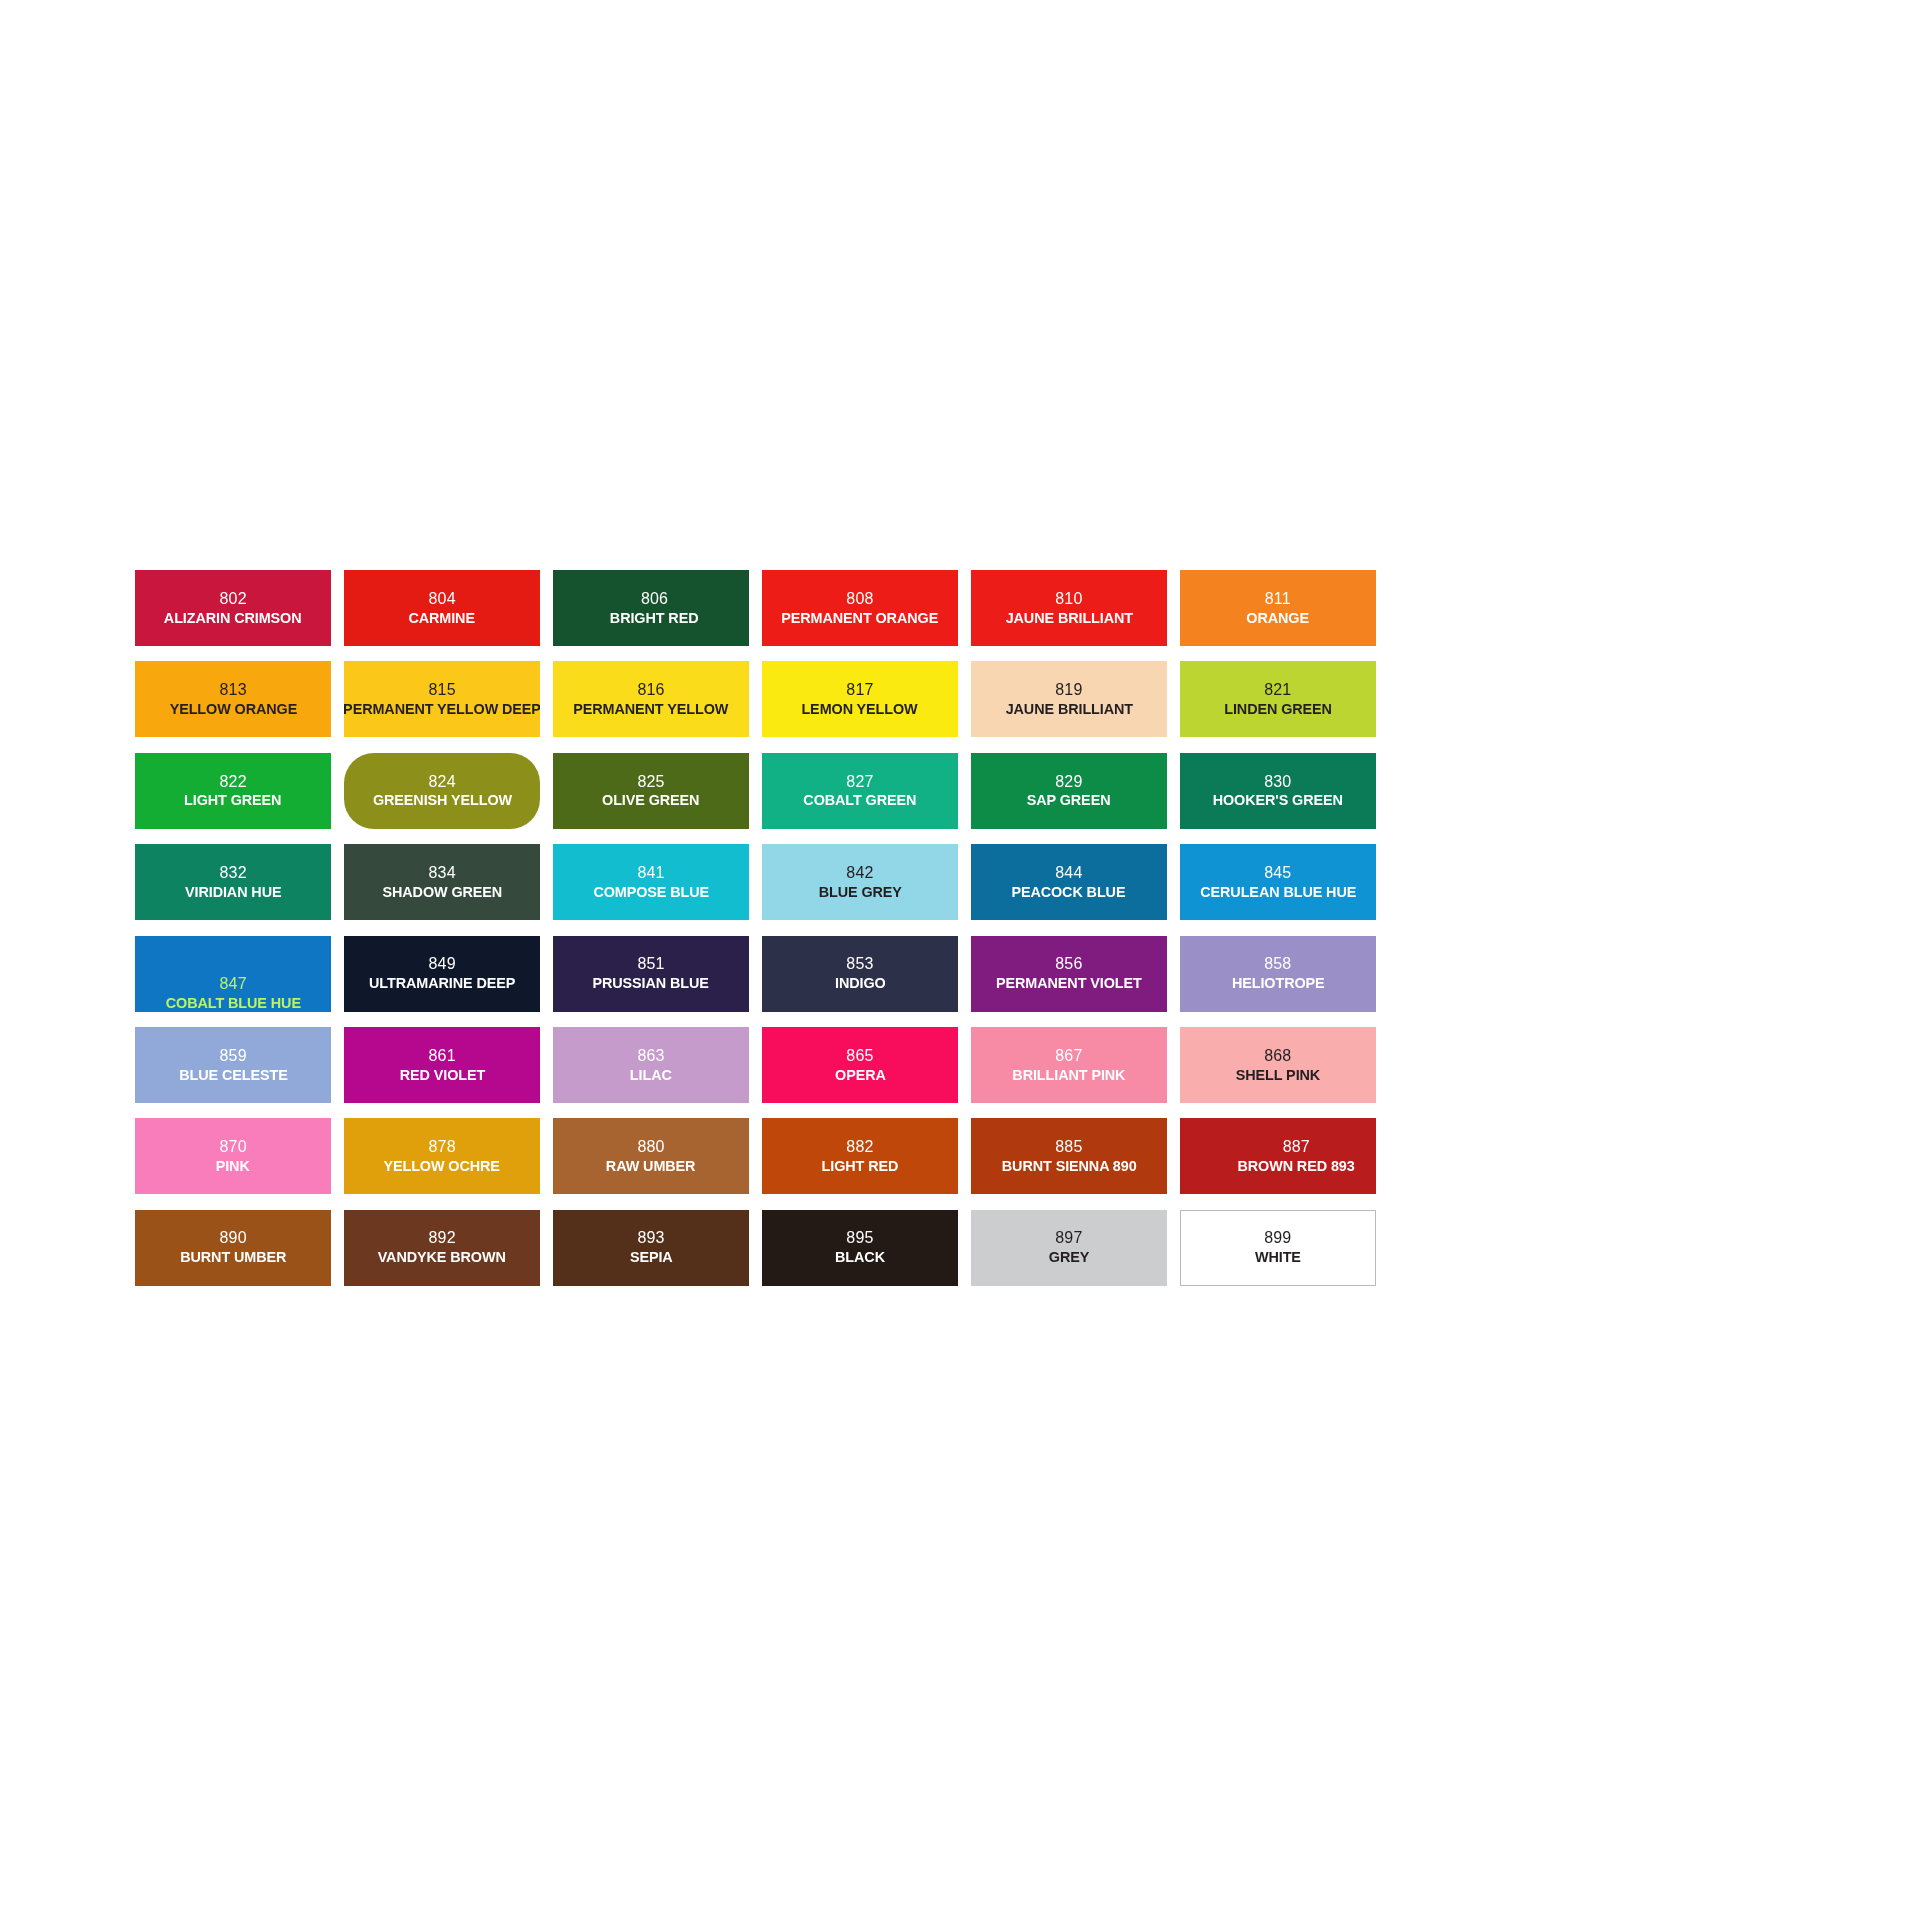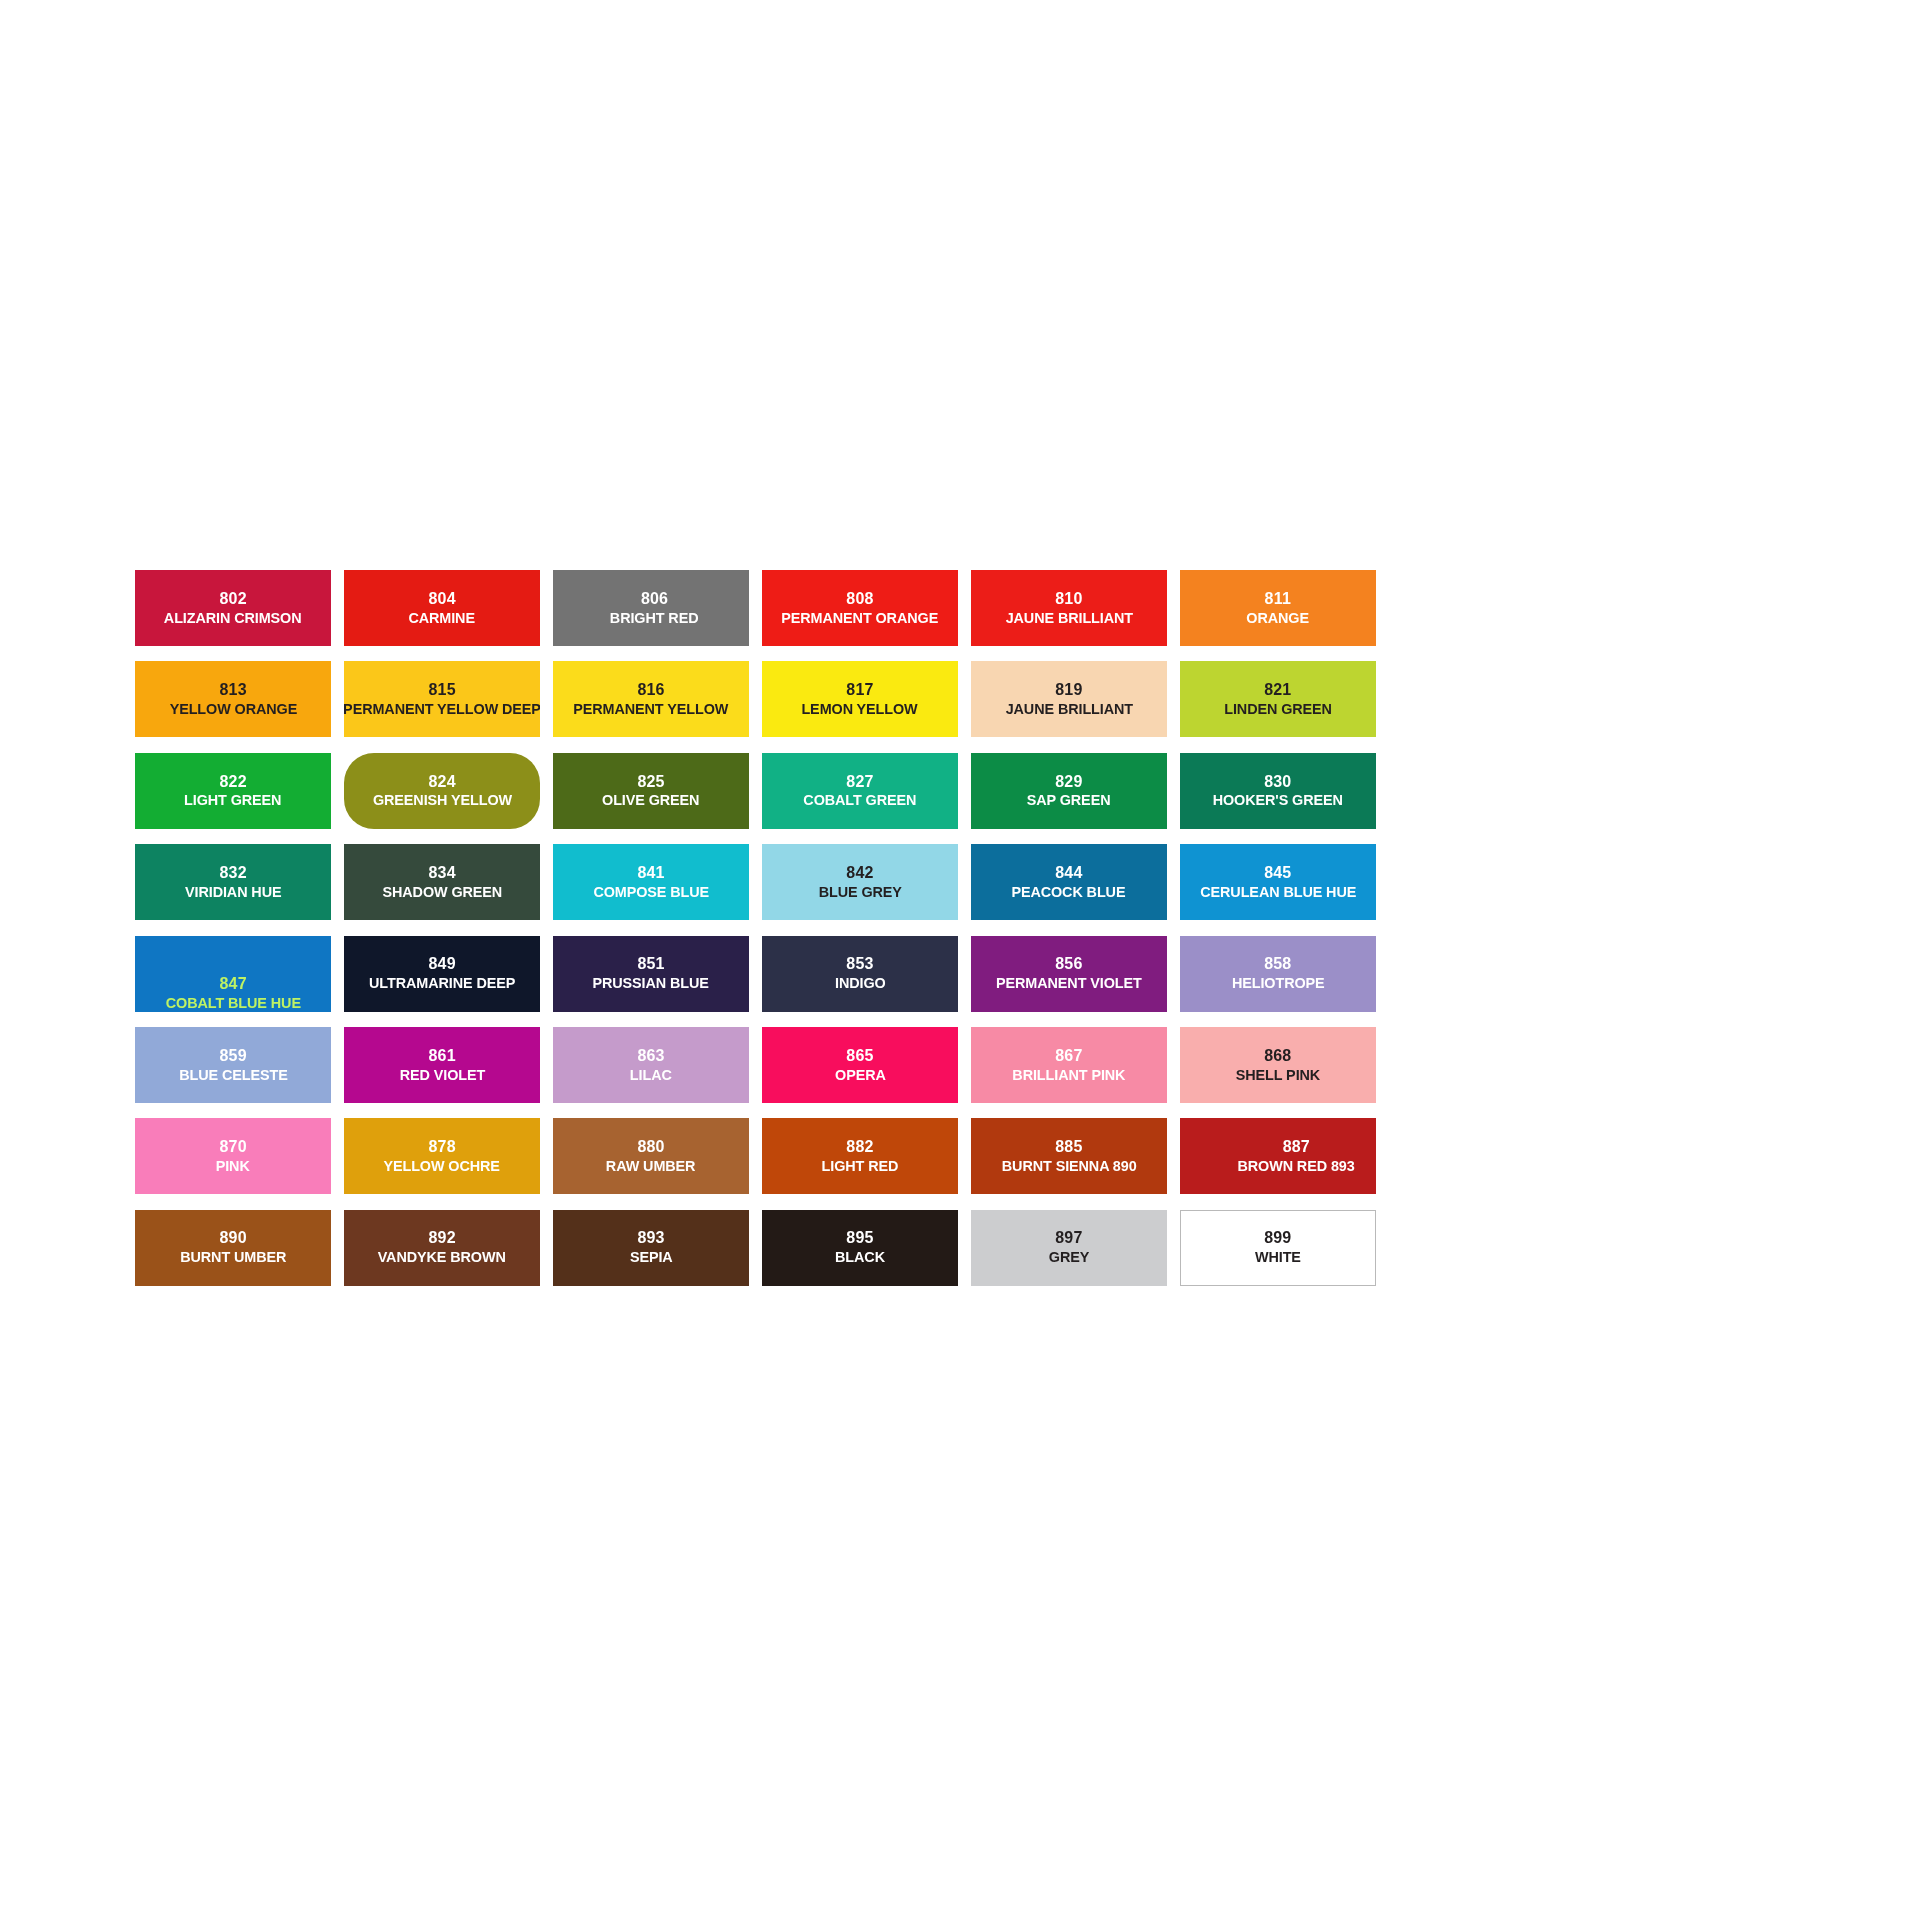--- a/index.html
+++ b/index.html
@@ -34,21 +34,21 @@
     height: 76px;
     box-sizing: border-box;
     display: flex;
     flex-direction: column;
     align-items: center;
     justify-content: center;
     overflow: hidden;
   }
   .swatch-code {
     font-size: 16px;
-    font-weight: bold;
+    font-weight: normal;
     line-height: 1.18;
     letter-spacing: 0.2px;
     white-space: nowrap;
   }
   .swatch-name {
     font-size: 15px;
     font-weight: bold;
     line-height: 1.18;
     letter-spacing: -0.1px;
     white-space: nowrap;
@@ -64,21 +64,21 @@
 <div id="chart-root">
   <div id="swatch-grid">
       <div class="swatch" style="background: rgb(200, 22, 60); color: rgb(255, 255, 255);">
         <div class="swatch-code">802</div>
         <div class="swatch-name">ALIZARIN CRIMSON</div>
       </div>
       <div class="swatch" style="background: rgb(228, 27, 19); color: rgb(255, 255, 255);">
         <div class="swatch-code">804</div>
         <div class="swatch-name">CARMINE</div>
       </div>
-      <div class="swatch" style="background: #737373; color: rgb(255, 255, 255); padding-left: 7px;">
+      <div class="swatch" style="background: #14532d; color: rgb(255, 255, 255); padding-left: 7px;">
         <div class="swatch-code">806</div>
         <div class="swatch-name">BRIGHT RED</div>
       </div>
       <div class="swatch" style="background: rgb(238, 28, 22); color: rgb(255, 255, 255);">
         <div class="swatch-code">808</div>
         <div class="swatch-name">PERMANENT ORANGE</div>
       </div>
       <div class="swatch" style="background: rgb(236, 29, 24); color: rgb(255, 255, 255);">
         <div class="swatch-code">810</div>
         <div class="swatch-name">JAUNE BRILLIANT</div>

